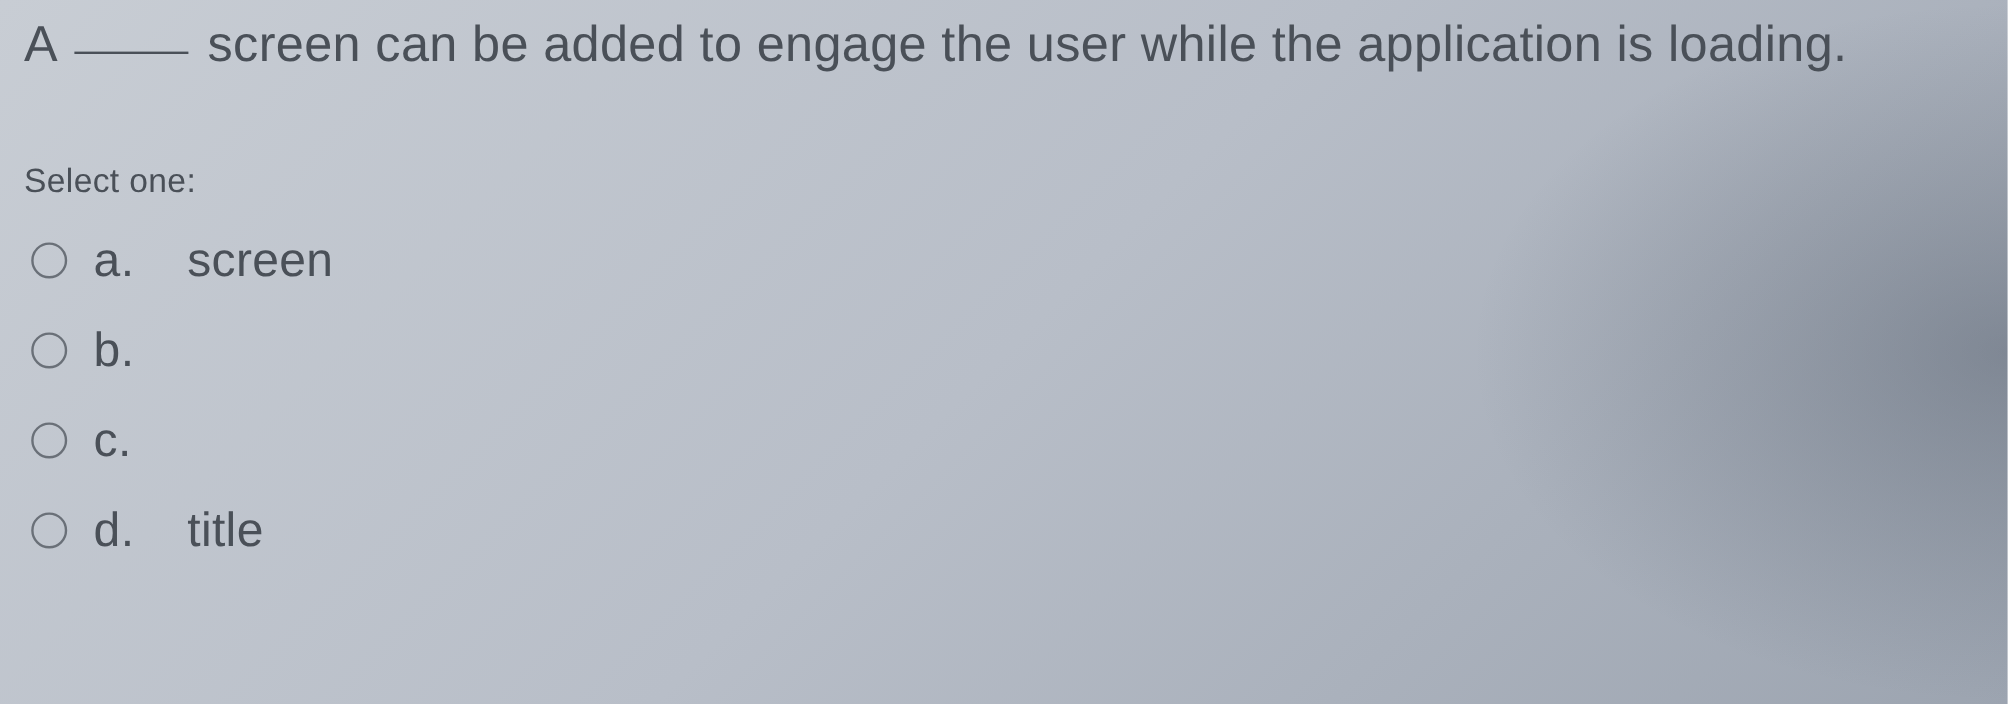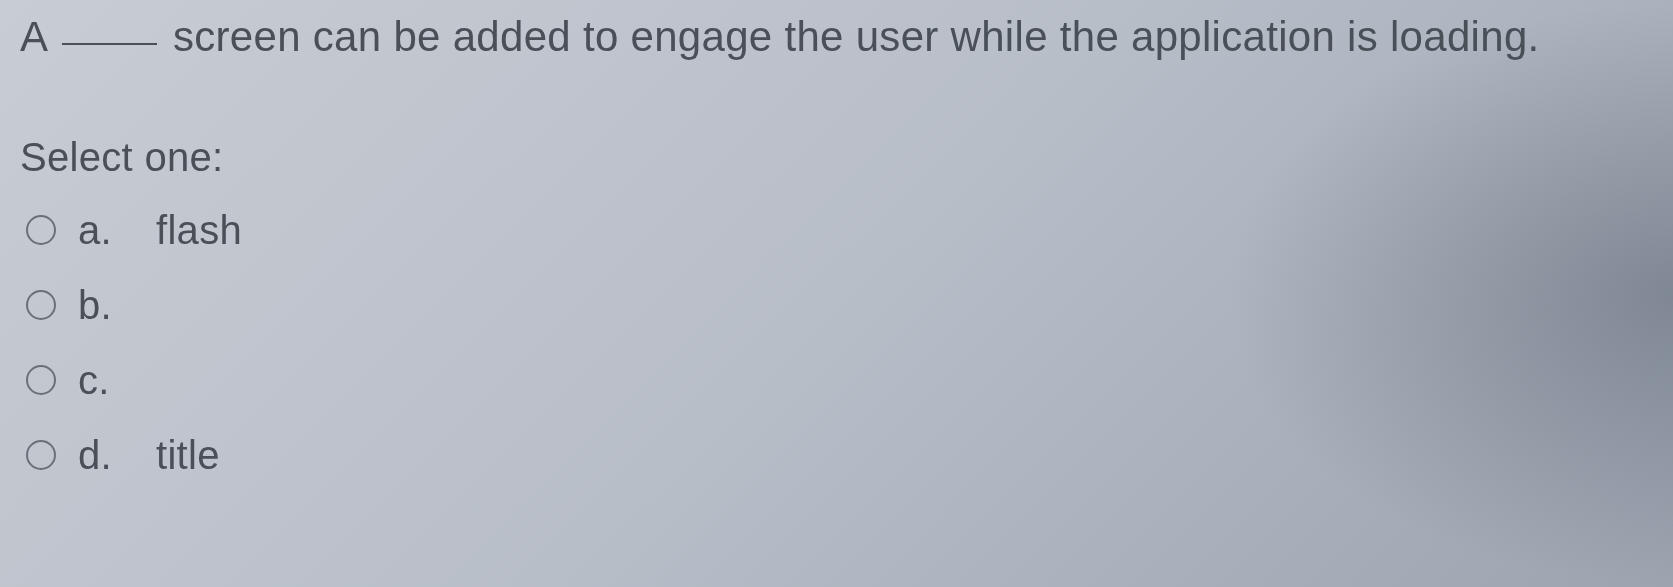--- a/index.html
+++ b/index.html
@@ -38,21 +38,21 @@
     .blank {
       display: inline-block;
       border-bottom: 2px solid #4a5058;
       width: 95px;
       vertical-align: baseline;
       margin: 0 4px;
       position: relative;
       top: -6px;
     }
     .select-prompt {
-      font-size: 40px;
+      font-size: 28px;
       font-weight: 400;
       color: #4a5058;
       margin-bottom: 28px;
       letter-spacing: 0.3px;
     }
     .options {
       display: flex;
       flex-direction: column;
       gap: 30px;
     }
@@ -90,21 +90,21 @@
   <span class="blank"></span>
   <span>screen can be added to engage the user while the application is loading.</span>
 </div>
 
 <div class="select-prompt">Select one:</div>
 
 <div class="options">
   <label class="option">
     <span class="radio"></span>
     <span class="option-letter">a.</span>
-    <span class="option-text">flash</span>
+    <span class="option-text">screen</span>
   </label>
   <label class="option">
     <span class="radio"></span>
     <span class="option-letter">b.</span>
   </label>
   <label class="option">
     <span class="radio"></span>
     <span class="option-letter">c.</span>
   </label>
   <label class="option">

